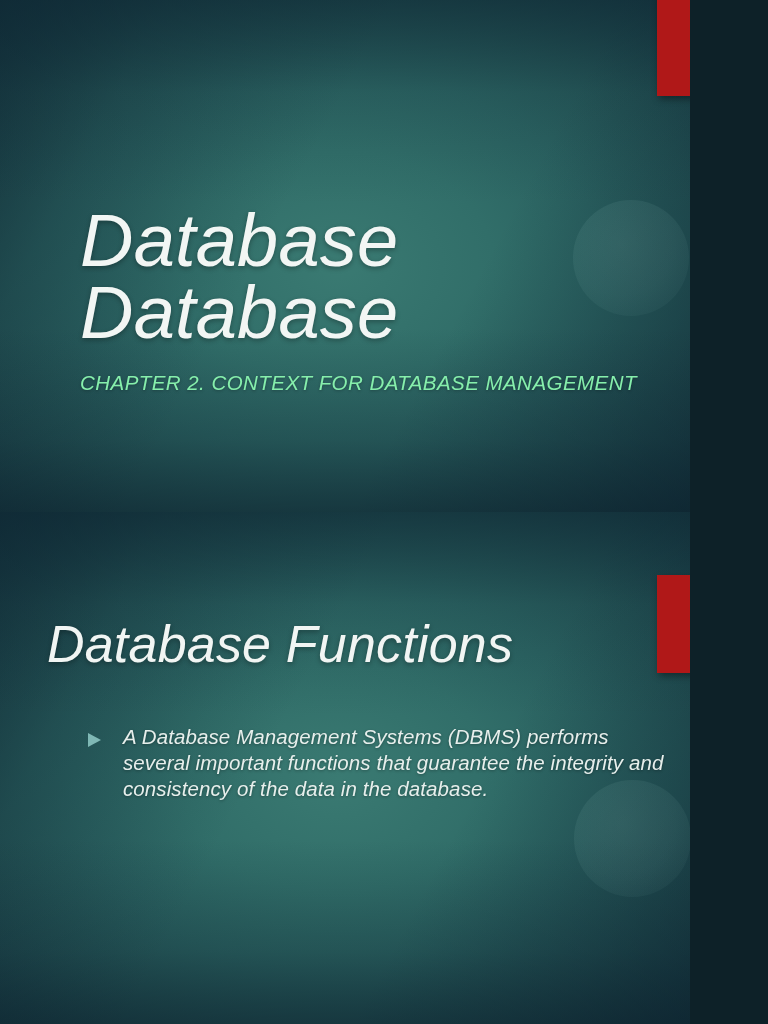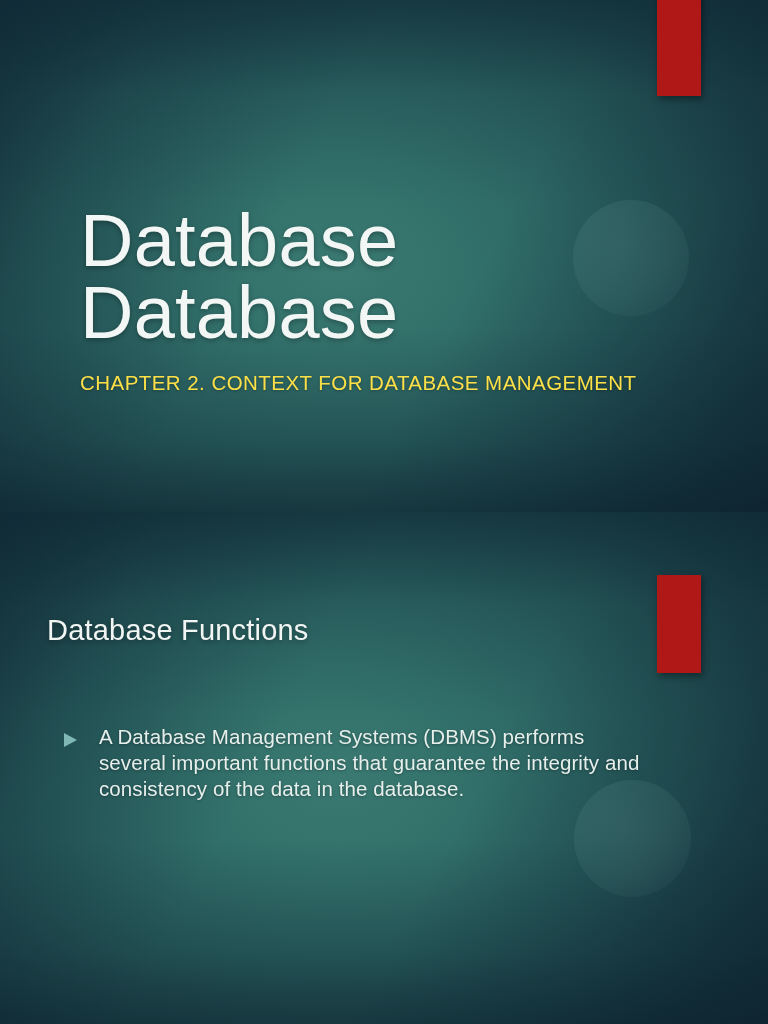--- a/index.html
+++ b/index.html
@@ -6,24 +6,25 @@
   html, body {
     margin: 0;
     padding: 0;
     background: #0d2128;
   }
   body {
     font-family: "Liberation Sans", sans-serif;
     -webkit-font-smoothing: antialiased;
   }
   .deck {
-    width: 768px;
+    width: 690px;
     height: 1024px;
     position: relative;
     overflow: hidden;
+    font-style: italic;
   }
   .slide {
     position: relative;
     width: 768px;
     height: 512px;
     overflow: hidden;
     background-color: #1d4a52;
   }
   
   .slide .bg-base {
@@ -95,40 +96,40 @@
     line-height: 0.97;
     color: #f2f6f4;
     text-shadow: 0 2px 5px rgba(0,0,0,0.30);
     white-space: nowrap;
   }
   .subtitle {
     margin-top: 22px;
     font-size: 20.5px;
     font-weight: 300;
     letter-spacing: 0.45px;
-    color: #fde047;
+    color: #86efac;
     text-shadow: 0 1px 3px rgba(0,0,0,0.28);
     white-space: nowrap;
   }
 
   
   .content-heading {
     position: absolute;
     left: 47px;
     top: 614px;
-    font-size: 29px;
+    font-size: 52px;
     font-weight: 300;
     letter-spacing: 0.2px;
     color: #f1f5f3;
     text-shadow: 0 2px 5px rgba(0,0,0,0.30);
     white-space: nowrap;
   }
   .bullet-list {
     position: absolute;
-    left: 64px;
+    left: 88px;
     top: 724px;
     width: 580px;
     margin: 0;
     padding: 0;
     list-style: none;
   }
   .bullet-item {
     display: flex;
     align-items: flex-start;
     margin-bottom: 15px;

